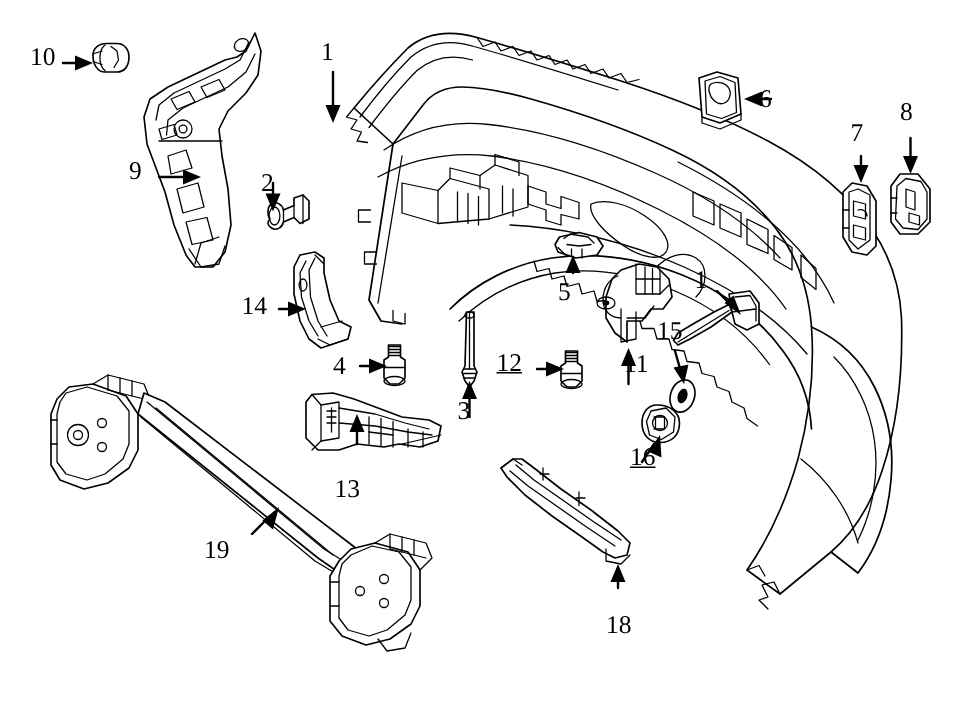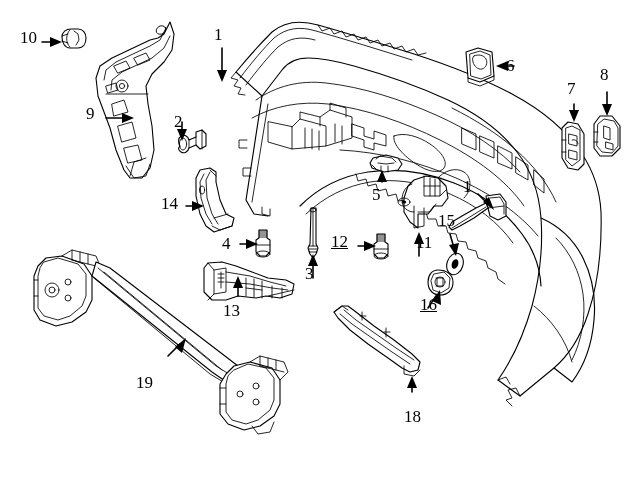--- a/index.html
+++ b/index.html
@@ -456,21 +456,21 @@
   <div class="callout-num" style="left:305px;top:265px;">3</div>
   <div class="callout-num" style="left:222px;top:235px;">4</div>
   <div class="callout-num" style="left:372px;top:186px;">5</div>
   <div class="callout-num" style="left:506px;top:57px;">6</div>
   <div class="callout-num" style="left:567px;top:80px;">7</div>
   <div class="callout-num" style="left:600px;top:66px;">8</div>
   <div class="callout-num" style="left:86px;top:105px;">9</div>
   <div class="callout-num" style="left:20px;top:29px;">10</div>
   <div class="callout-num" style="left:416px;top:234px;">11</div>
   <div class="callout-num" style="left:331px;top:233px;text-decoration:underline;">12</div>
-  <div class="callout-num" style="left:223px;top:302px;">13</div>
+  <div class="callout-num" style="left:223px;top:317px;">13</div>
   <div class="callout-num" style="left:463px;top:178px;">1</div>
   <div class="callout-num" style="left:438px;top:212px;">15</div>
   <div class="callout-num" style="left:420px;top:296px;text-decoration:underline;">16</div>
   <div class="callout-num" style="left:161px;top:195px;">14</div>
   <div class="callout-num" style="left:404px;top:392px;margin-top:16px;">18</div>
-  <div class="callout-num" style="left:136px;top:358px;margin-top:16px;">19</div>
+  <div class="callout-num" style="left:136px;top:358px;">19</div>
 
 </div>
 
 </body></html>

